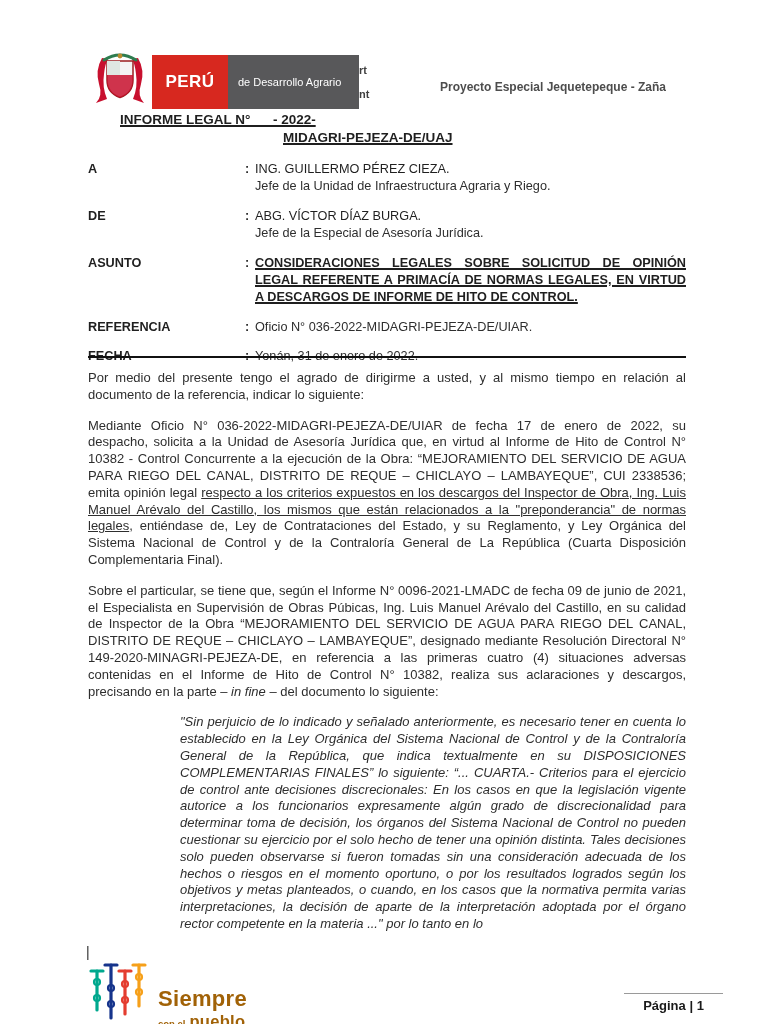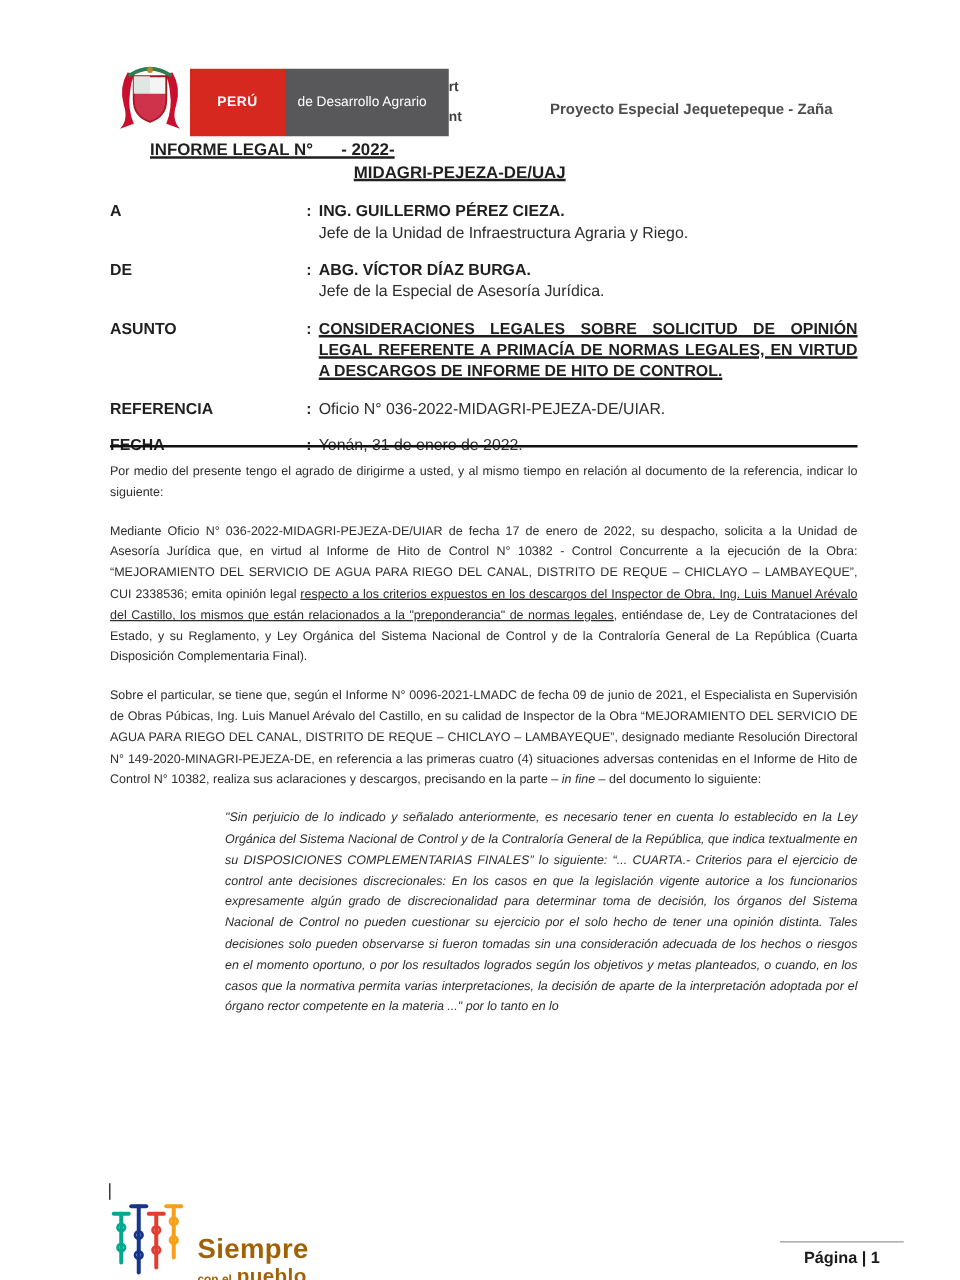--- a/index.html
+++ b/index.html
@@ -3,45 +3,45 @@
 <meta charset="utf-8">
 <style>
   html,body{margin:0;padding:0;background:#e9e9e9;}
   .page{position:relative;width:768px;height:1024px;background:#ffffff;margin:0 auto;
         font-family:"Liberation Sans", sans-serif;color:#2e2e2e;overflow:hidden;}
 
   
   .coat{position:absolute;left:92px;top:50px;width:56px;height:58px;}
   .box-peru{position:absolute;left:152px;top:55px;width:76px;height:54px;background:#d7281f;
             display:flex;align-items:center;justify-content:center;}
-  .box-peru span{color:#fff;font-size:11px;font-weight:bold;letter-spacing:.5px;}
+  .box-peru span{color:#fff;font-size:17px;font-weight:bold;letter-spacing:.5px;}
   .box-min{position:absolute;left:228px;top:55px;width:131px;height:54px;background:#58585a;
            color:#fff;font-size:11px;line-height:13px;display:flex;flex-direction:column;
            justify-content:center;padding-left:10px;box-sizing:border-box;gap:28px;}
   .frag{position:absolute;font-size:11px;font-weight:bold;color:#3f3f3f;}
   .project{position:absolute;left:408px;top:80px;width:290px;text-align:center;
            font-size:12px;font-weight:bold;color:#4d4d4d;}
   .hline1{position:absolute;left:120px;top:112px;font-size:13.5px;font-weight:bold;
           text-decoration:underline;text-decoration-thickness:2px;white-space:pre;color:#1f1f1f;}
   .hline2{position:absolute;left:283px;top:130px;font-size:13.5px;font-weight:bold;
           text-decoration:underline;text-decoration-thickness:2px;color:#1f1f1f;}
 
   
   .meta{position:absolute;left:88px;top:161px;width:598px;font-size:12.7px;line-height:17px;}
   .mrow{position:relative;margin-bottom:13px;}
   .mlabel{position:absolute;left:0;top:0;font-weight:bold;color:#1f1f1f;}
   .mval{margin-left:157px;position:relative;padding-left:10px;}
   .mcolon{position:absolute;left:0;top:0;font-weight:bold;}
-  .bname{font-weight:bold;color:#1f1f1f;}
+  .bname{font-weight:normal;color:#1f1f1f;}
   .asunto-text{font-weight:bold;color:#1f1f1f;text-decoration:underline;
                text-decoration-thickness:1.5px;text-align:justify;}
   .rule{position:absolute;left:88px;top:356px;width:598px;height:2px;background:#111;}
 
   
-  .body{position:absolute;left:88px;top:370px;width:598px;font-size:10px;
+  .body{position:absolute;left:88px;top:370px;width:598px;font-size:13px;
         line-height:16.8px;text-align:justify;}
   .body p{margin:0 0 14px 0;}
   .quote{margin:0 0 0 92px;font-style:italic;text-align:justify;}
   .rb{font-weight:normal;} .ru{text-decoration:underline;} .ri{font-style:italic;}
   .pipe{position:absolute;left:86px;top:944px;font-size:14px;color:#2e2e2e;}
 
   
   .flogo{position:absolute;left:88px;top:962px;width:66px;height:58px;}
   .fslogan{position:absolute;left:158px;top:988px;color:#a16207;line-height:1;}
   .fslogan .s1{font-size:22px;font-weight:bold;letter-spacing:.3px;}

